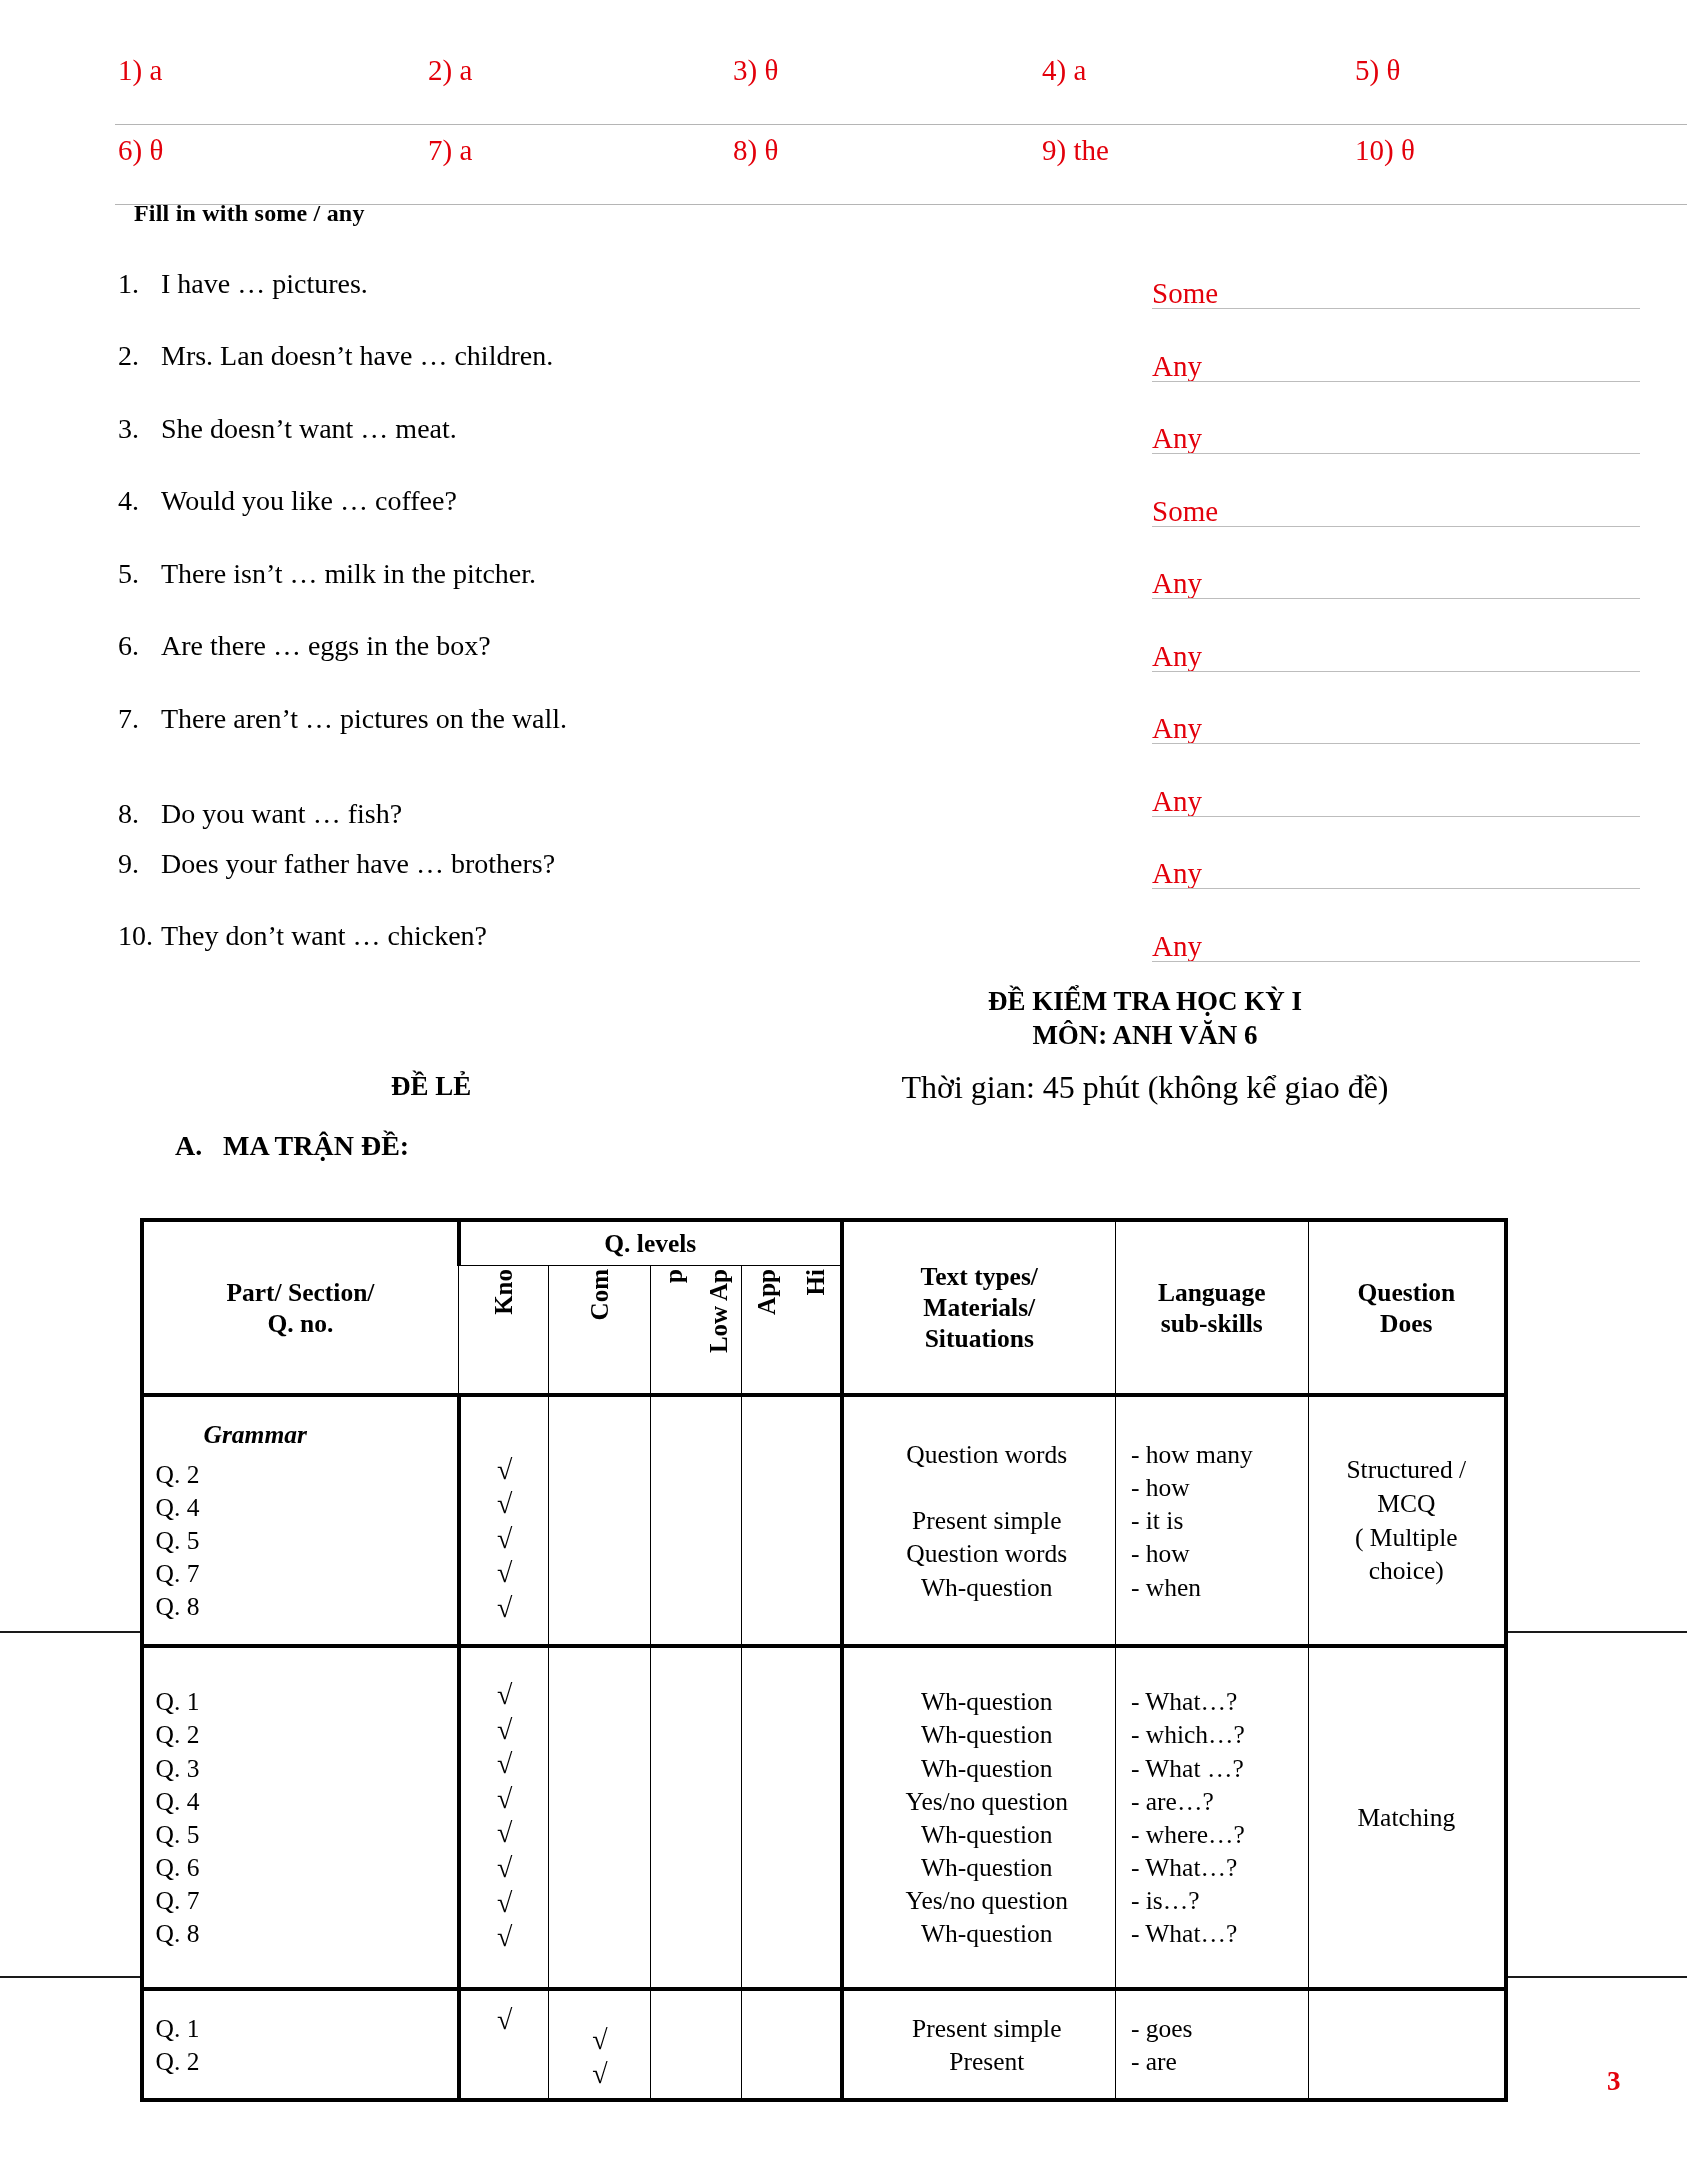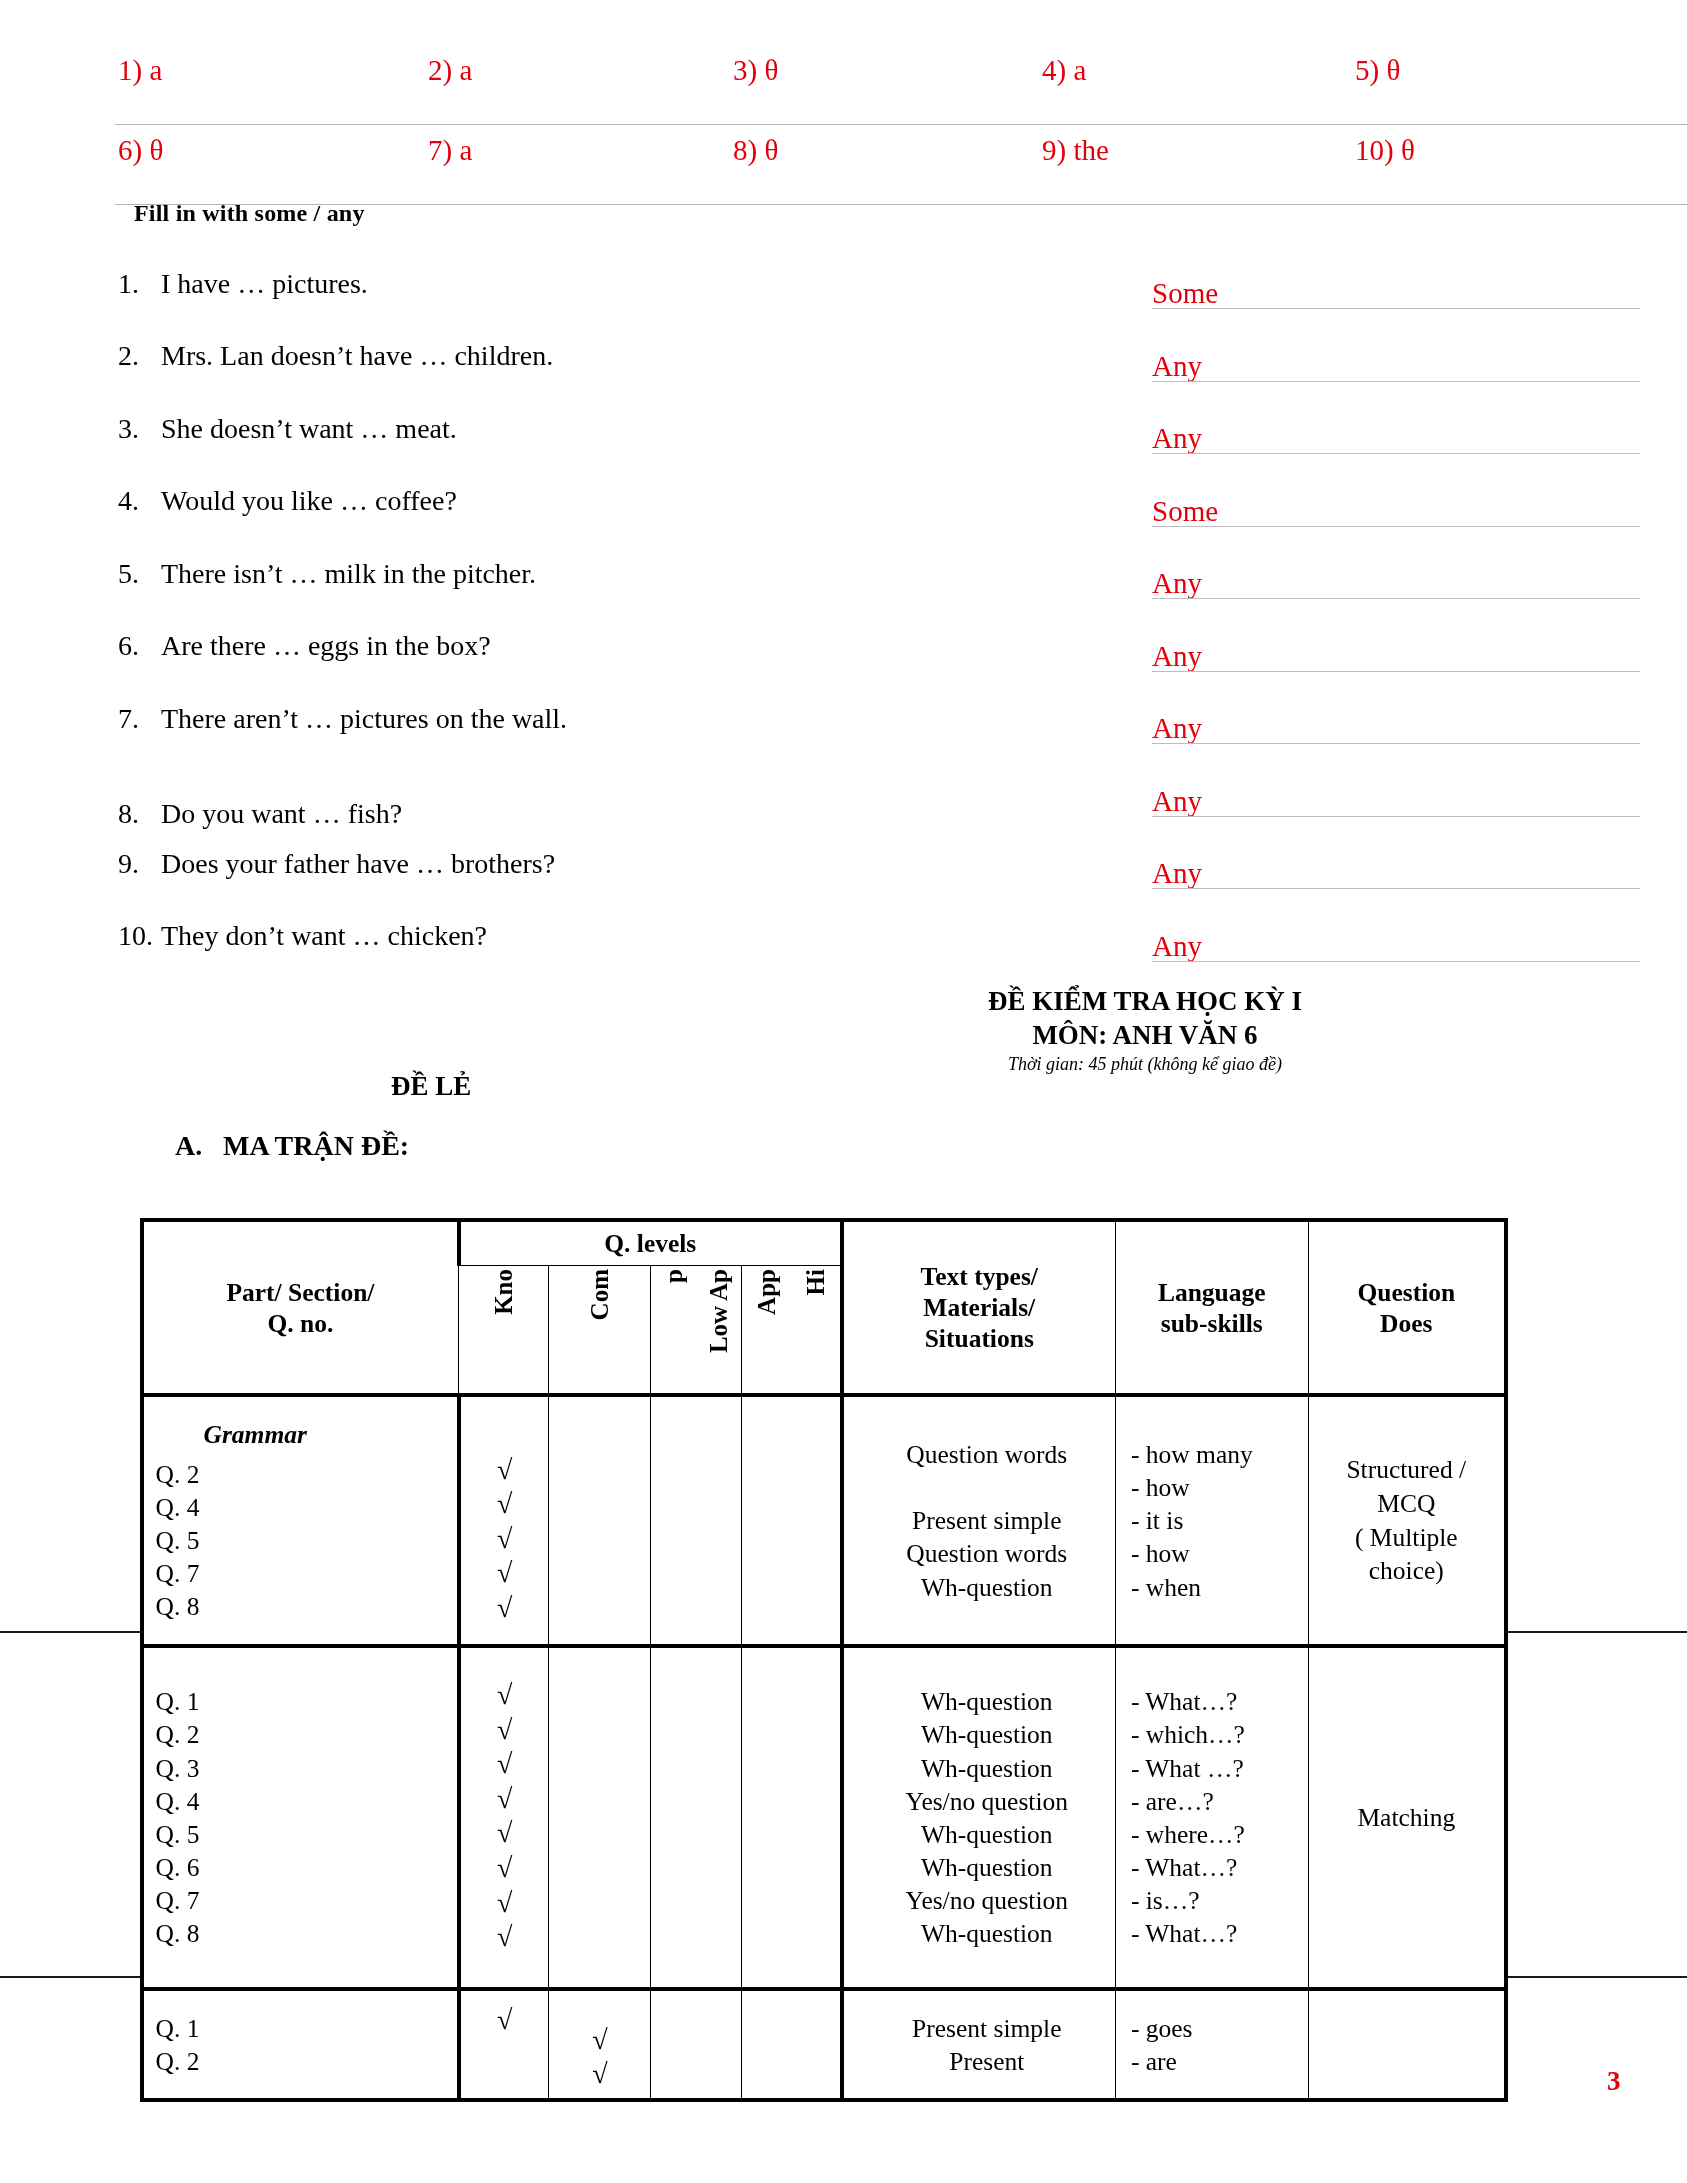--- a/index.html
+++ b/index.html
@@ -44,21 +44,21 @@
     position:absolute; left:0; top:-31px;
     color:#e3000b; font-size:29px; white-space:nowrap;
   }
   .aslot .rule { position:absolute; left:0; right:0; top:0; border-bottom:1.2px solid #bdbdbd; }
 
   
   .de-le { position:absolute; left:391px; top:1071px; font-size:27px; font-weight:bold; }
   .exam-title { position:absolute; left:840px; top:985px; width:610px; text-align:center; }
   .exam-title .l1 { font-size:27px; font-weight:bold; line-height:1.25; }
   .exam-title .l2 { font-size:27px; font-weight:bold; line-height:1.25; }
-  .exam-title .l3 { font-size:18px; font-style:italic; line-height:1.3; margin-top:0; }
+  .exam-title .l3 { font-size:32px; line-height:1.3; margin-top:14px; }
 
   .section-a { position:absolute; left:175px; top:1130px; font-size:28px; font-weight:bold; }
   .section-a .letter { display:inline-block; width:48px; }
 
   
   .fullrule { position:absolute; left:0; width:1687px; height:0; border-top:2.5px solid #1a1a1a; }
 
   
   .matrix {
     position:absolute; left:140px; top:1218px;

